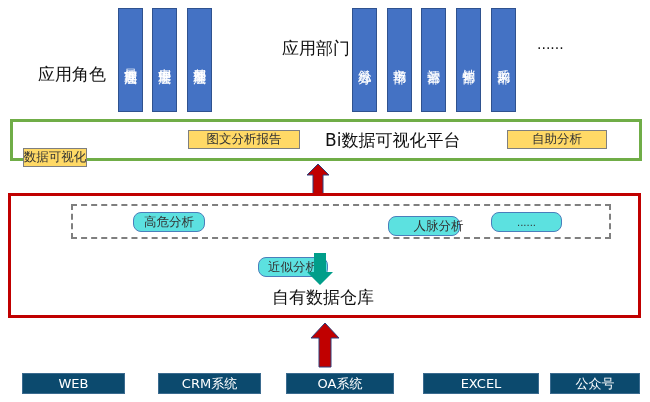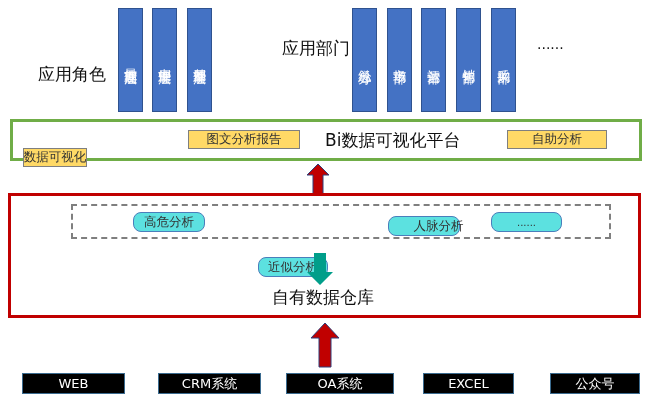--- a/index.html
+++ b/index.html
@@ -11,21 +11,21 @@
           font-size:13px; line-height:15.5px; text-align:center;
           display:flex; align-items:center; justify-content:center; box-sizing:border-box; }
   .vbox span { writing-mode:vertical-rl; text-orientation:upright; letter-spacing:1px; }
   .green-frame { border:3px solid #70ad47; box-sizing:border-box; background:#fff; }
   .red-frame { border:3px solid #c00000; box-sizing:border-box; background:#fff; }
   .ybox { background:#ffd966; border:1px solid #7f7f7f; color:#333; font-size:12.5px;
           display:flex; align-items:center; justify-content:center; box-sizing:border-box; white-space:nowrap; }
   .dash { border:2px dashed #7f7f7f; box-sizing:border-box; }
   .cbox { background:#5ce1e0; border:1.5px solid #4a7ebb; border-radius:8px; color:#333;
           font-size:12.5px; display:flex; align-items:center; justify-content:center; box-sizing:border-box; white-space:nowrap; }
-  .tbox { background:#000000; border:1px solid #3b6b8f; color:#fff; font-size:13px;
+  .tbox { background:#0c4a6e; border:1px solid #3b6b8f; color:#fff; font-size:13px;
           display:flex; align-items:center; justify-content:center; box-sizing:border-box; white-space:nowrap; }
   .center-text { font-size:17px; color:#111; white-space:nowrap; }
 </style>
 </head>
 <body>
 
 <div class="abs label-big" style="left:38px;top:37px;margin-top:26px;">应用角色</div>
 <div class="abs vbox" style="left:118px;top:8px;width:25px;height:104px;">
     <span>最高管理层</span>
   </div>
@@ -76,14 +76,14 @@
 </svg>
 <div class="abs center-text" style="left:272px;top:286px;">自有数据仓库</div>
 
 <svg class="abs" style="left:310px;top:322px;" width="30" height="46">
   <polygon points="15,1 29,16 21,16 21,45 9,45 9,16 1,16" fill="#c00000" stroke="#2f3e7a" stroke-width="1"></polygon>
 </svg>
 
 <div class="abs tbox" style="left:22px;top:373px;width:103px;height:21px;">WEB</div>
 <div class="abs tbox" style="left:158px;top:373px;width:103px;height:21px;">CRM系统</div>
 <div class="abs tbox" style="left:286px;top:373px;width:108px;height:21px;">OA系统</div>
-<div class="abs tbox" style="left:423px;top:373px;width:91px;height:21px;">EXCEL</div>
+<div class="abs tbox" style="left:423px;top:373px;width:116px;height:21px;">EXCEL</div>
 <div class="abs tbox" style="left:550px;top:373px;width:90px;height:21px;">公众号</div>
 
 </body></html>

